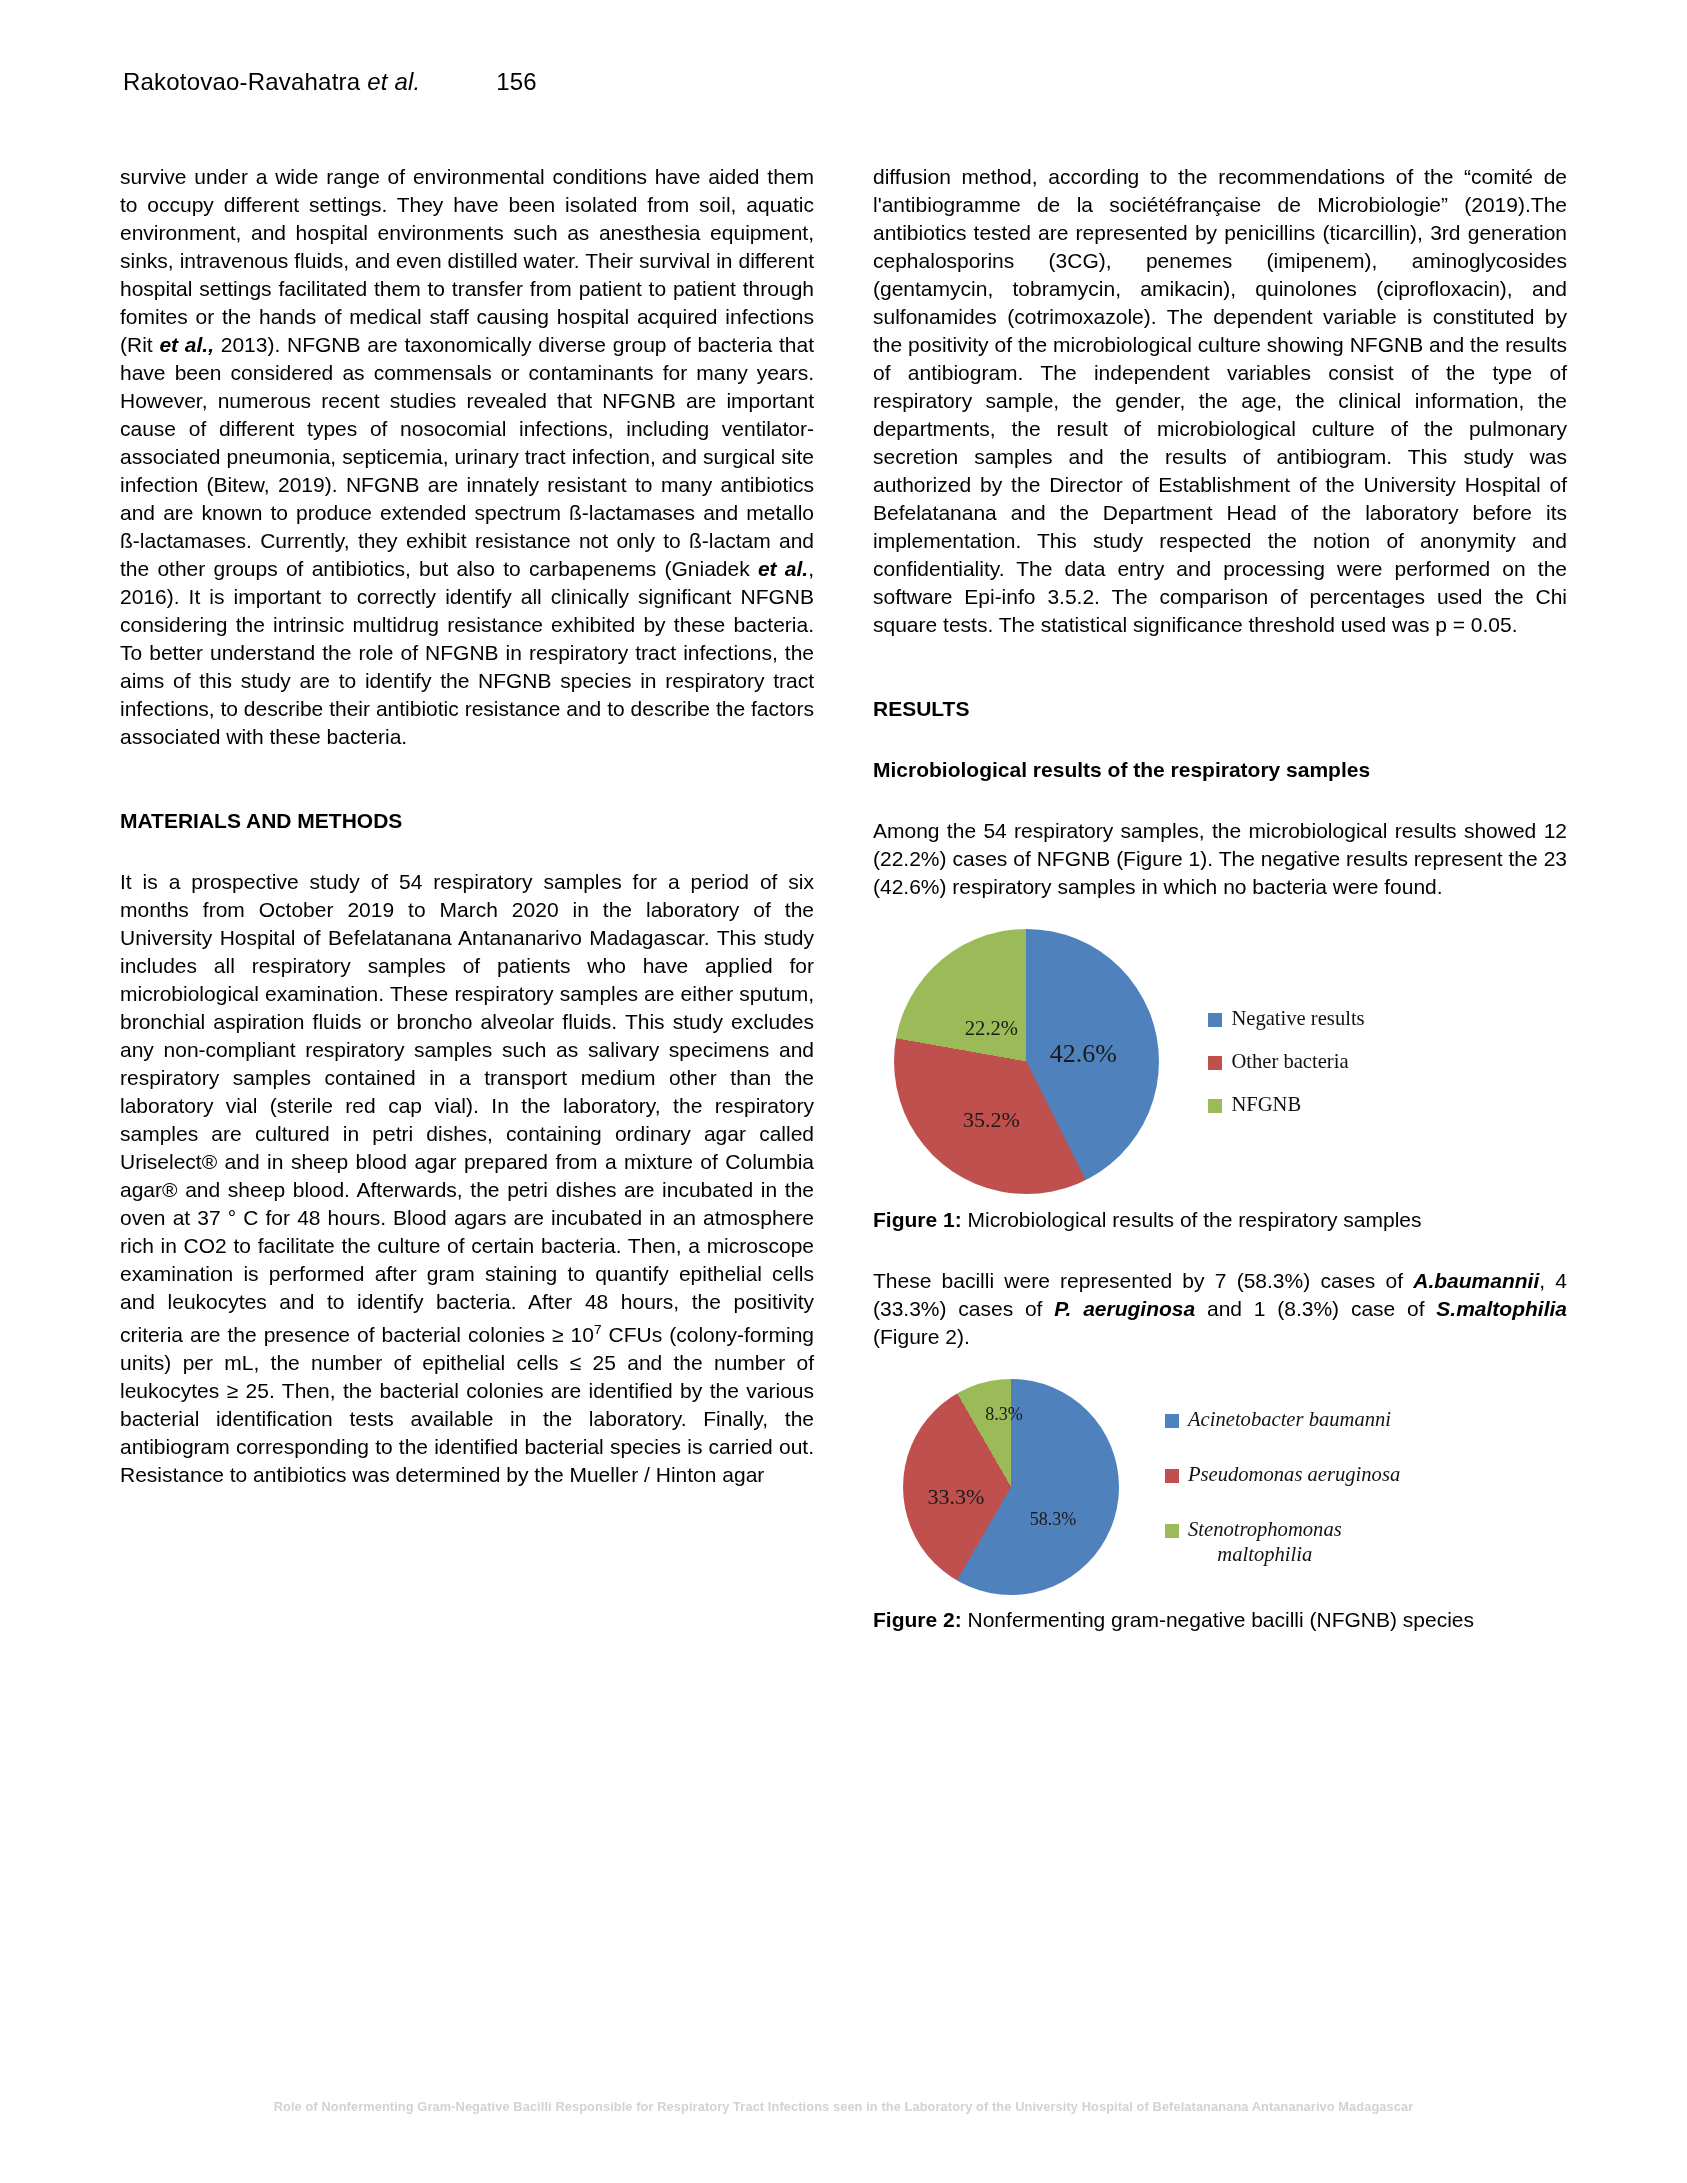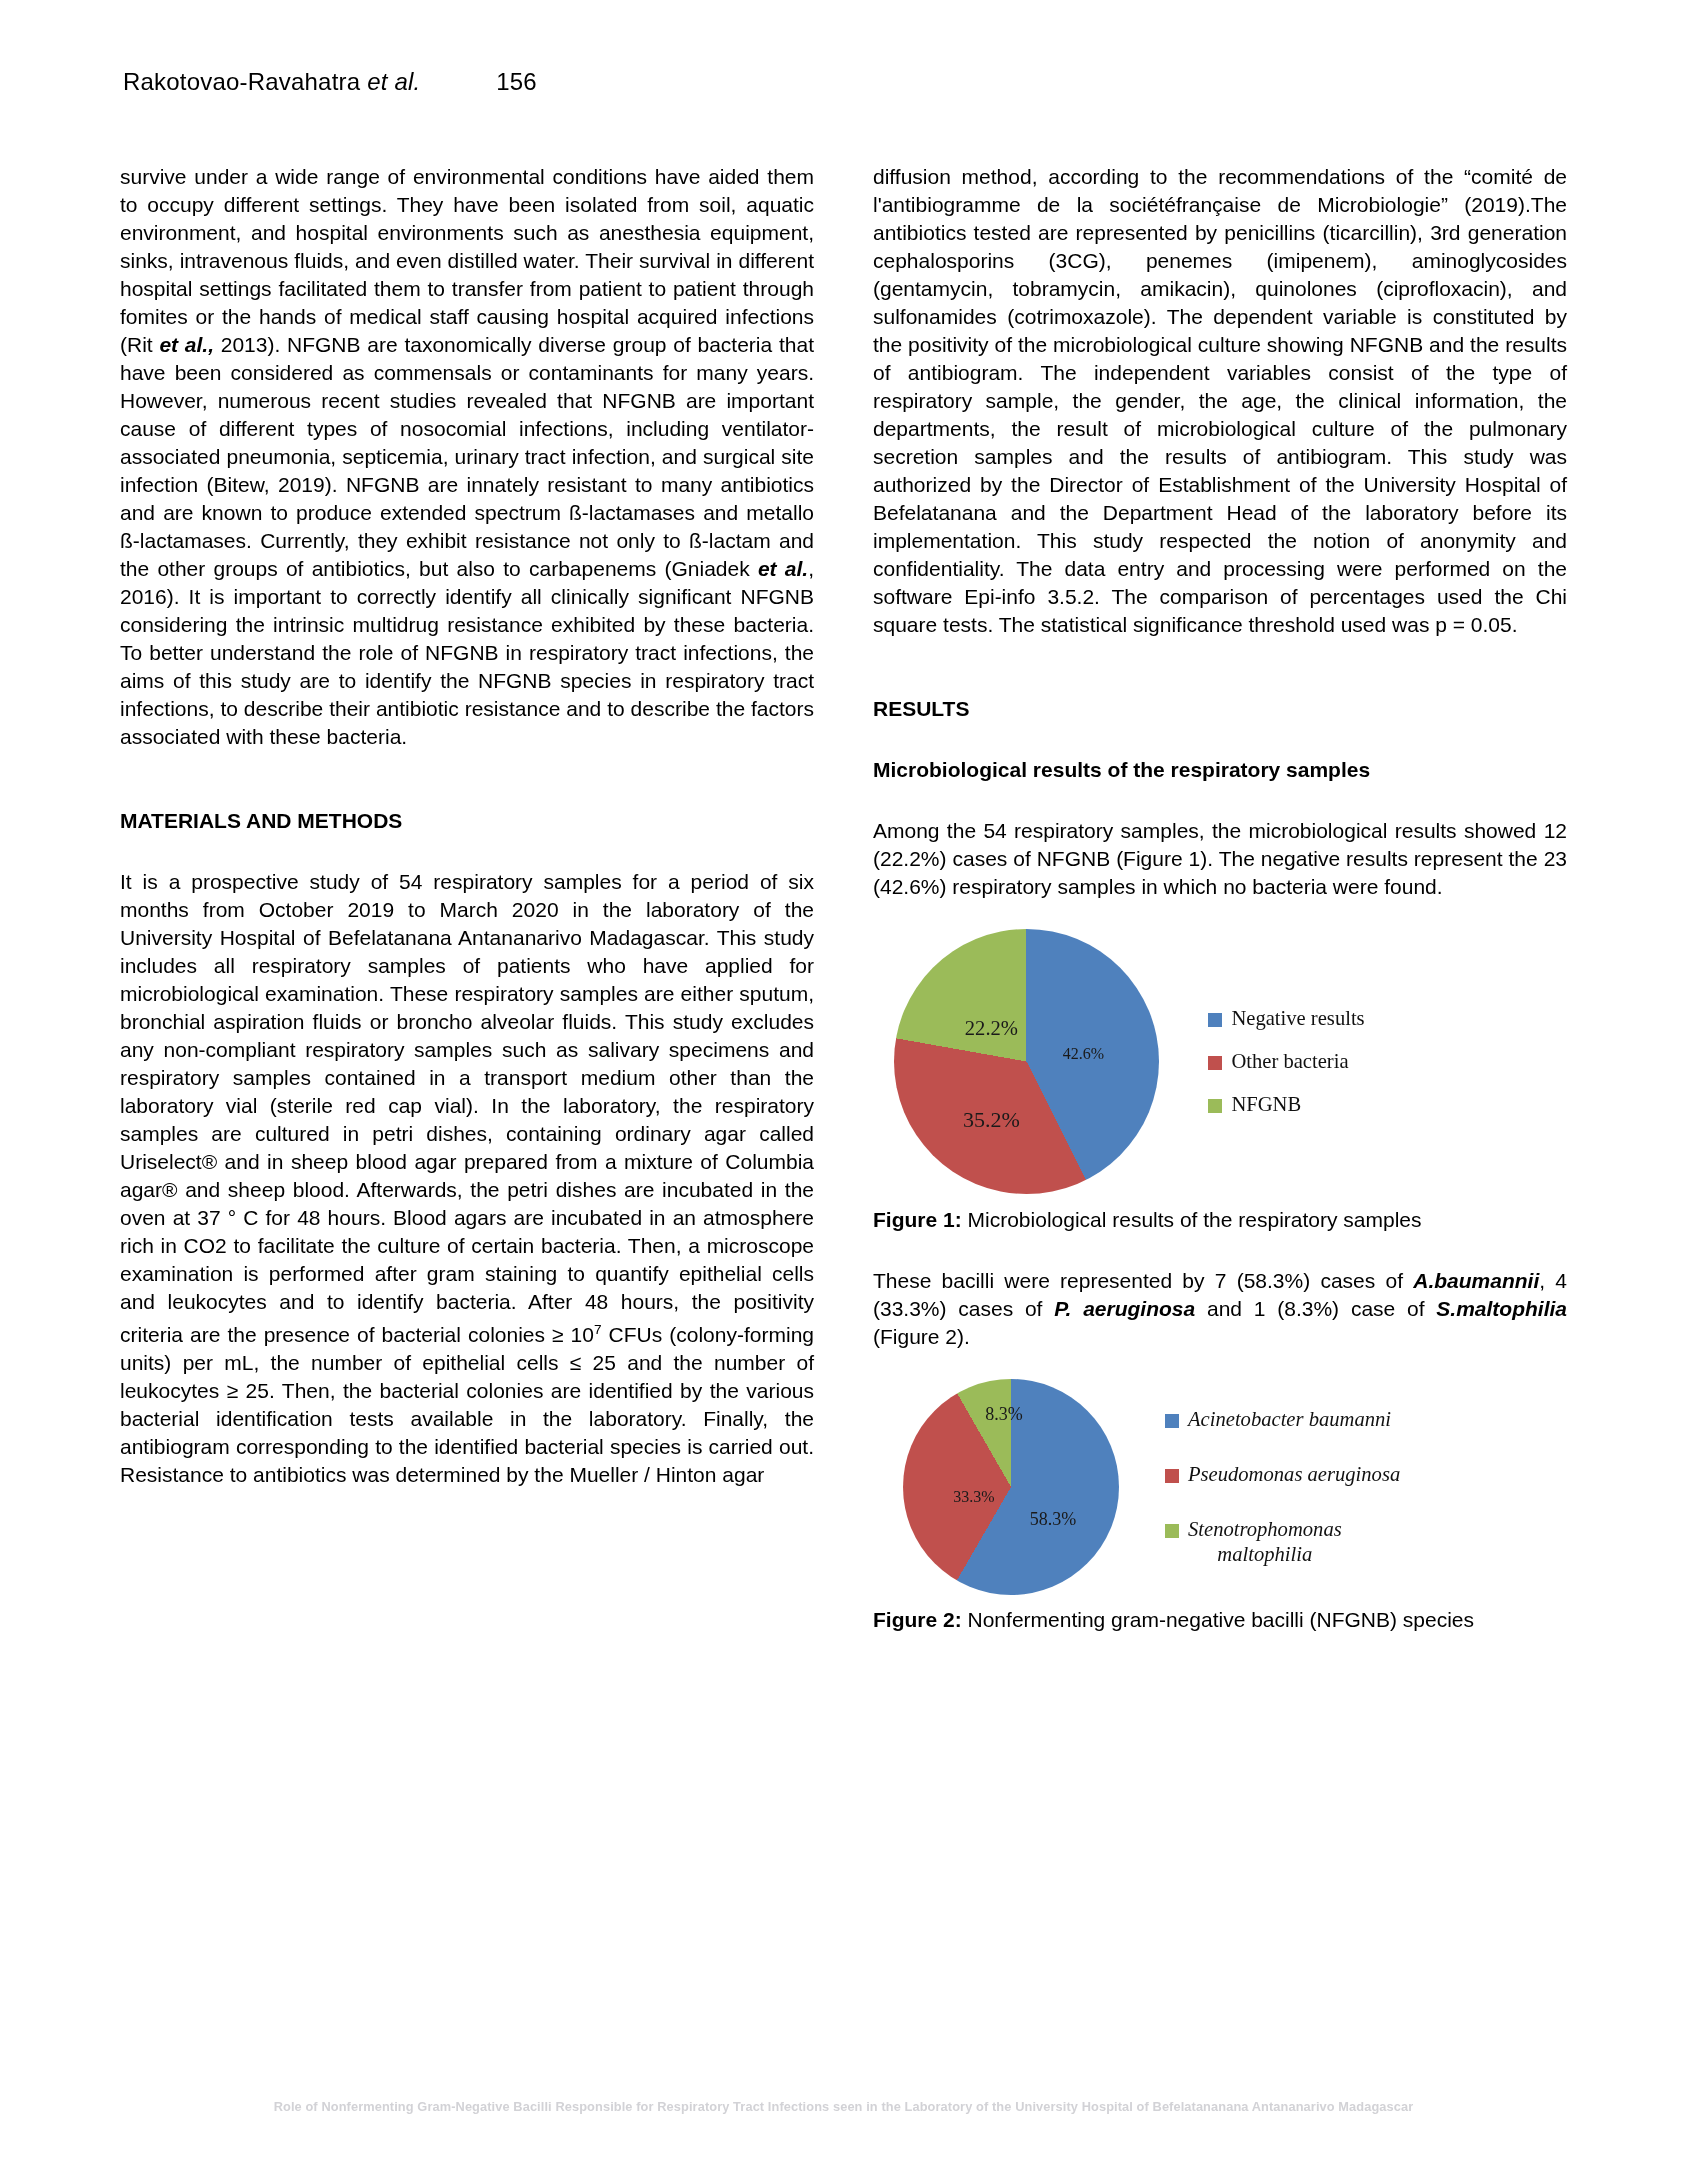--- a/index.html
+++ b/index.html
@@ -157,21 +157,21 @@
 
       <div class="gap-md"></div>
 
       <p class="body">Among the 54 respiratory samples, the microbiological results showed 12 (22.2%) cases of NFGNB (Figure 1). The negative results represent the 23 (42.6%) respiratory samples in which no bacteria were found.</p>
 
       <div class="gap-sm"></div>
 
       <div class="figure">
         <div class="figwrap">
           <div class="pie" id="pie1" style="width: 265px; height: 265px; margin-left: 21.4px; background: conic-gradient(rgb(79, 129, 189) 0deg, rgb(79, 129, 189) 153.36deg, rgb(192, 80, 77) 153.36deg, rgb(192, 80, 77) 280.08deg, rgb(155, 187, 89) 280.08deg, rgb(155, 187, 89) 360deg);">
-            <span class="slicelabel" style="left:189px;top:125px;font-size:16px;">42.6%</span>
+            <span class="slicelabel" style="left:189px;top:125px;font-size:26px;">42.6%</span>
             <span class="slicelabel" style="left:97px;top:191px;font-size:22px;">35.2%</span>
             <span class="slicelabel" style="left:97px;top:99px;font-size:20.6px;">22.2%</span>
           </div>
 
           <div class="legend" style="margin-left:49px;">
             <div class="lrow">
               <span class="swatch" style="background:#4F81BD"></span>
               <span class="ltext">Negative results</span>
             </div>
             <div class="lrow">
@@ -191,21 +191,21 @@
       <div class="gap-md"></div>
 
       <p class="body"><span>These bacilli were represented by 7 (58.3%) cases of </span><span class="it">A.baumannii</span><span>, 4 (33.3%) cases of </span><span class="it">P. aeruginosa</span><span> and 1 (8.3%) case of </span><span class="it">S.maltophilia</span><span> (Figure 2).</span></p>
 
       <div class="gap-sm"></div>
 
       <div class="figure">
         <div class="figwrap">
           <div class="pie" id="pie2" style="width: 216px; height: 216px; margin-left: 30px; background: conic-gradient(rgb(79, 129, 189) 0deg, rgb(79, 129, 189) 210.09deg, rgb(192, 80, 77) 210.09deg, rgb(192, 80, 77) 330.09deg, rgb(155, 187, 89) 330.09deg, rgb(155, 187, 89) 360deg);">
             <span class="slicelabel" style="left:150px;top:140px;font-size:18px;">58.3%</span>
-            <span class="slicelabel" style="left:71px;top:118px;font-size:16px;text-align:right;">33.3%</span>
+            <span class="slicelabel" style="left:53px;top:118px;font-size:22px;text-align:right;">33.3%</span>
             <span class="slicelabel" style="left:101px;top:35px;font-size:18px;">8.3%</span>
           </div>
 
           <div class="legend italic" style="margin-left:46px;">
             <div class="lrow" style="margin-bottom:30px;">
               <span class="swatch" style="background:#4F81BD"></span>
               <span class="ltext">Acinetobacter baumanni</span>
             </div>
             <div class="lrow" style="margin-bottom:30px;">
               <span class="swatch" style="background:#C0504D"></span>

